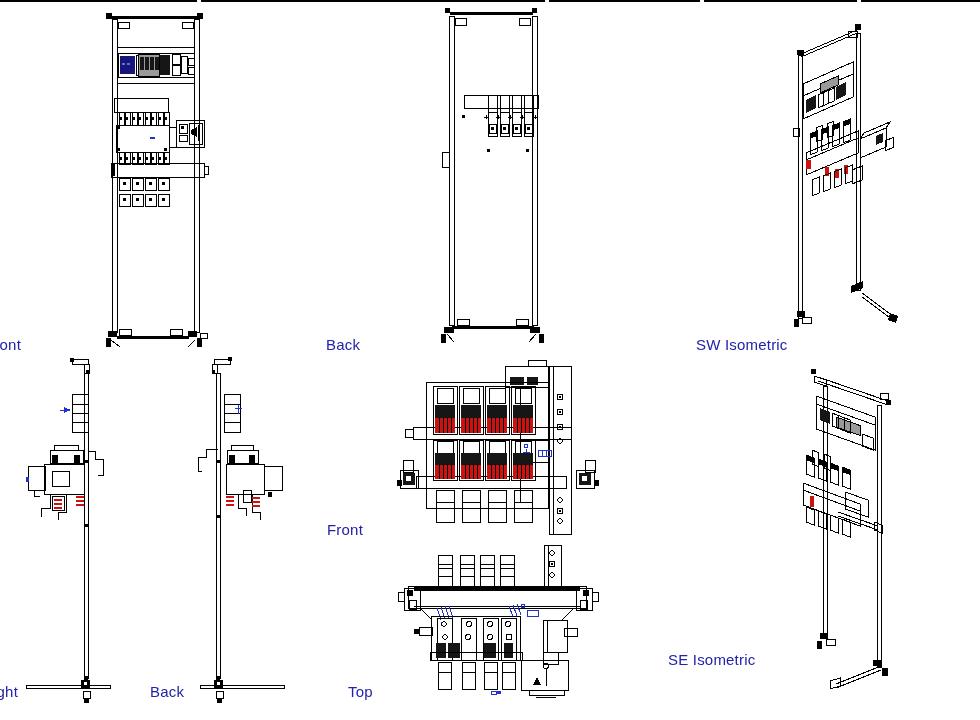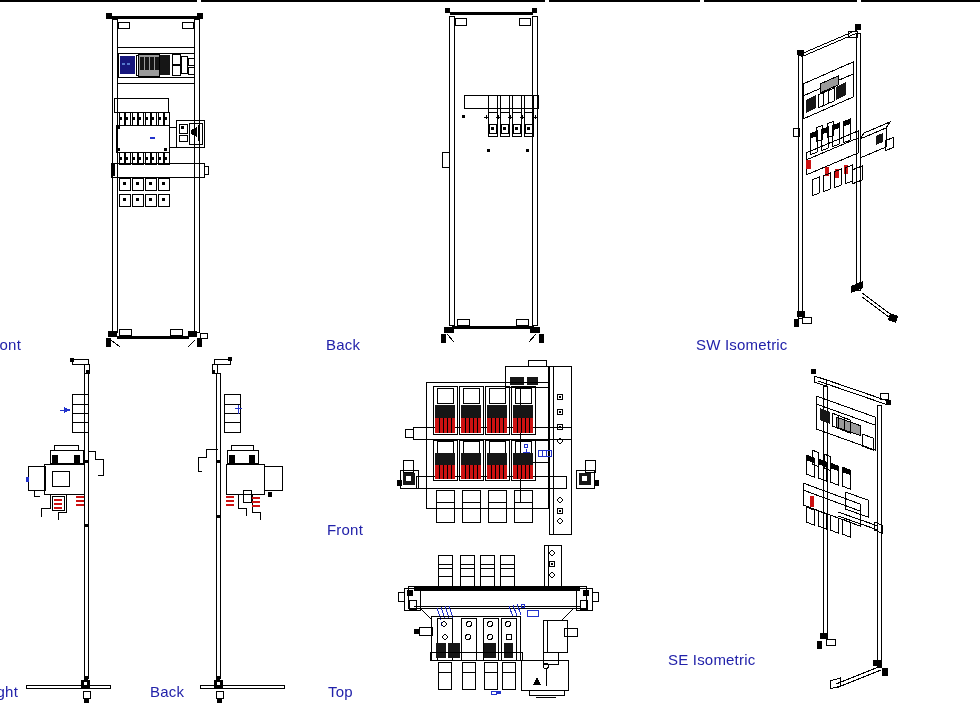--- a/index.html
+++ b/index.html
@@ -590,14 +590,14 @@
   </g>
 </svg>
 </figure>
 
 <div class="vlabel" style="left:-15px;top:337px">Front</div>
 <div class="vlabel" style="left:326px;top:337px">Back</div>
 <div class="vlabel" style="left:696px;top:337px">SW Isometric</div>
 <div class="vlabel" style="left:327px;top:522px">Front</div>
 <div class="vlabel" style="left:-18px;top:684px">Right</div>
 <div class="vlabel" style="left:150px;top:684px">Back</div>
-<div class="vlabel" style="left:328px;top:684px">Top</div>
+<div class="vlabel" style="left:348px;top:684px">Top</div>
 <div class="vlabel" style="left:668px;top:652px">SE Isometric</div>
 
 </body></html>

